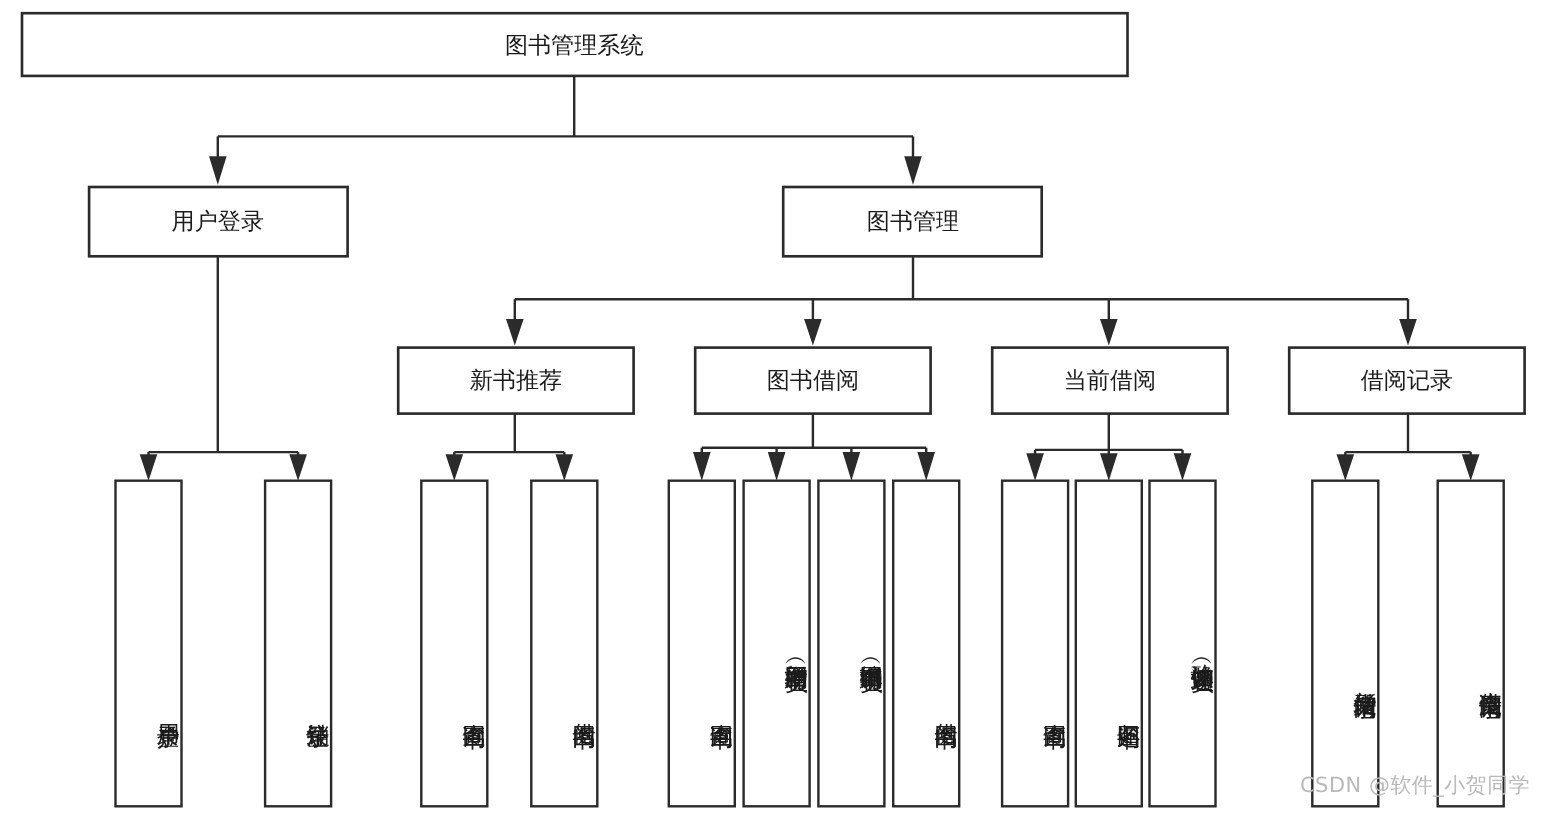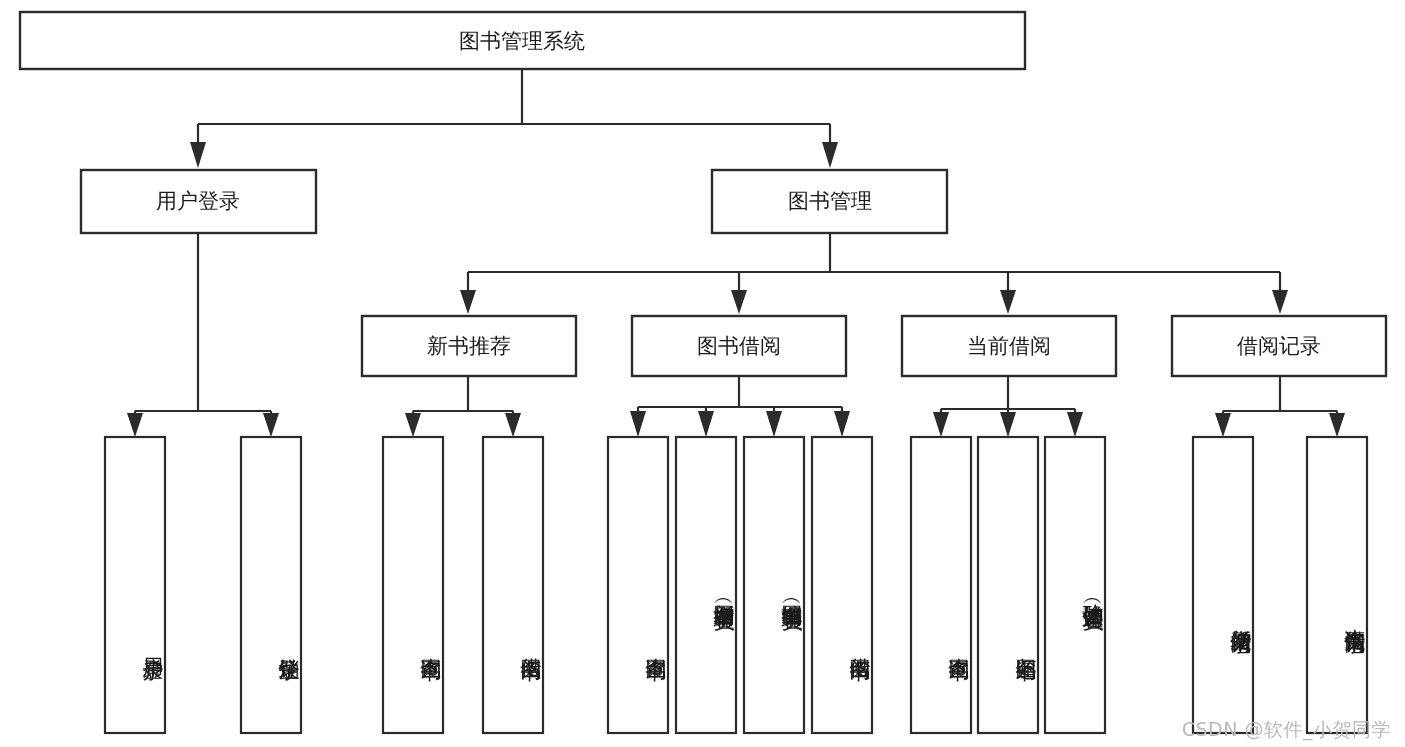--- a/index.html
+++ b/index.html
@@ -65,21 +65,21 @@
     text-align: center;
     white-space: nowrap;
     pointer-events: none;
     display: flex;
     align-items: flex-start;
     justify-content: center;
   }
   .watermark {
     position: absolute;
     right: 14px;
-    bottom: 4px;
+    bottom: 20px;
     font-family: "DejaVu Sans", "Liberation Sans", sans-serif;
     font-size: 19px;
     color: #b9b9b9;
     letter-spacing: 0.5px;
     user-select: none;
   }
 </style>
 </head>
 <body>
 

